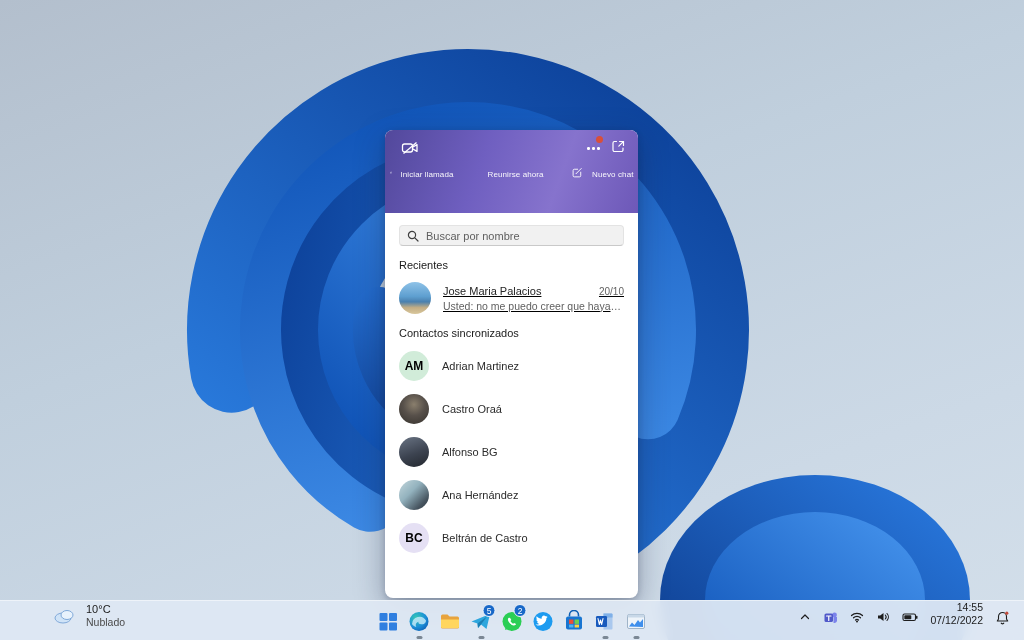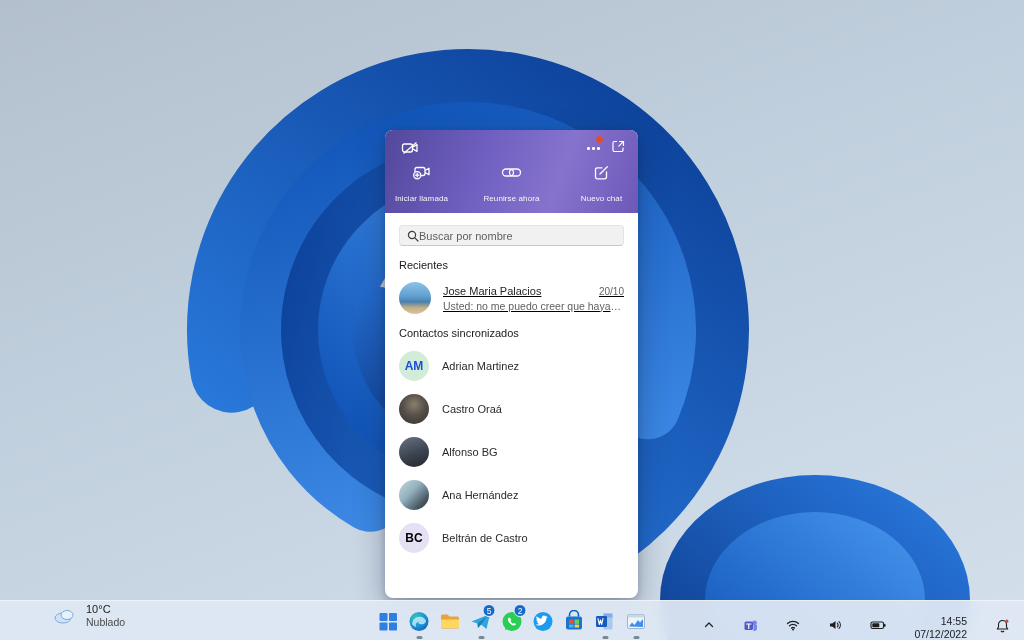--- a/index.html
+++ b/index.html
@@ -16,29 +16,29 @@
             box-shadow:0 10px 30px rgba(20,30,60,.35), 0 2px 6px rgba(20,30,60,.20); }
   .widget-header { position:relative; height:83px;
             background:linear-gradient(110deg,#52489b 0%,#6f5fc0 38%,#8673cd 68%,#6d58b8 100%); }
   .hdr-cam { position:absolute; left:16px; top:9px; width:18px; height:18px; }
   .hdr-right { position:absolute; right:12px; top:8px; display:flex; align-items:center; gap:10px; }
   .dots { position:relative; width:16px; height:16px; cursor:pointer; }
   .dots span { position:absolute; top:9px; width:2.6px; height:2.6px; border-radius:50%; background:#fff; }
   .dots span:nth-child(1){left:2px} .dots span:nth-child(2){left:7px} .dots span:nth-child(3){left:12px}
   .notif-dot { position:absolute; top:-2px; right:-2px; width:7px; height:7px; border-radius:50%; }
   .actions { position:absolute; left:0; right:0; top:32px; display:flex; justify-content:center; gap:26px; }
-  .action { display:flex; flex-direction:column; align-items:center; width:64px; cursor:pointer;gap:8px; }
+  .action { display:flex; flex-direction:row; align-items:center; width:64px; cursor:pointer;gap:8px; }
   .action svg { width:21px; height:21px; }
   .action .lbl { margin-top:3px; font-size:8px; color:rgba(255,255,255,.95); letter-spacing:.1px; white-space:nowrap; }
 
   .widget-body { position:relative; padding:12px 14px 0 14px; }
   .searchbox { display:flex; align-items:center; height:21px; background:#f1f1f1;
                border:1px solid #e3e3e3; border-bottom-color:#c9c9c9; border-radius:4px; padding:0 7px; }
   .searchbox input { border:none; outline:none; background:transparent; font-size:11px; color:#444;
-               width:180px; font-family:"Liberation Sans",sans-serif; }
+               margin-left:7px; width:180px; font-family:"Liberation Sans",sans-serif; }
   .searchbox input::placeholder { color:#5f5f5f; }
 
   .section-title { font-size:11px; font-weight:normal; color:#1a1a1a; margin:13px 0 0 0; }
 
   .recent-row { display:flex; align-items:center; margin-top:11px; cursor:pointer;text-decoration:underline; }
   .avatar { width:32px; height:32px; border-radius:50%; flex:0 0 auto;
             display:flex; align-items:center; justify-content:center;
             font-size:12px; font-weight:bold; }
   .recent-meta { flex:1; margin-left:12px; min-width:0; }
   .recent-top { display:flex; justify-content:space-between; align-items:baseline; }
@@ -65,21 +65,21 @@
                display:flex; align-items:center; }
   .tb-icon { position:relative; width:31px; height:40px; display:flex; align-items:center;
              justify-content:center; cursor:pointer; border-radius:4px; }
   .tb-icon svg { width:23px; height:23px; }
   .badge { position:absolute; top:3px; right:1px; min-width:13px; height:13px; border-radius:7px;
            background:#1868c8; border:1.5px solid #eef3f9; color:#fff; font-size:8.5px;
            display:flex; align-items:center; justify-content:center; padding:0 2px; }
   .run-dash { position:absolute; bottom:2px; left:50%; transform:translateX(-50%);
               width:6px; height:3px; border-radius:2px; background:#7a8794; }
 
-  .tray { position:absolute; right:0; top:0; height:40px; display:flex; align-items:flex-end; gap:20px;
+  .tray { position:absolute; right:0; top:0; height:40px; display:flex; align-items:flex-start; gap:4px;
           padding-right:10px; }
   .tray-btn { height:32px; display:flex; align-items:center; gap:5px; padding:0 4px;
               border-radius:4px; cursor:pointer; }
   .clock { text-align:right; font-size:10.5px; color:#1b1b1b; line-height:13px; padding:0 4px; cursor:pointer; }
 </style>
 </head>
 <body>
 
 <svg id="bloom" viewBox="0 0 1024 640">
   <defs>
@@ -176,21 +176,21 @@
           <span class="recent-time">20/10</span>
         </div>
         <div class="recent-preview">Usted: no me puedo creer que hayan meti...</div>
       </div>
     </div>
 
     <div class="section-title" style="">Contactos sincronizados</div>
 
     <div class="contact-list">
       <div class="contact-row">
-        <div class="avatar" style="background: rgb(209, 236, 217); color: #1d4ed8;">AM</div>
+        <div class="avatar" style="background: rgb(209, 236, 217); color: #000000;">AM</div>
         <span class="contact-name">Adrian Martinez</span>
       </div>
       <div class="contact-row">
         <div class="avatar" style="background: radial-gradient(circle at 50% 35%, rgb(138, 127, 109) 0%, rgb(87, 80, 74) 45%, rgb(53, 49, 44) 100%);"></div>
         <span class="contact-name">Castro Oraá</span>
       </div>
       <div class="contact-row">
         <div class="avatar" style="background: linear-gradient(160deg, rgb(106, 116, 132) 0%, rgb(60, 67, 80) 55%, rgb(35, 39, 46) 100%);"></div>
         <span class="contact-name">Alfonso BG</span>
       </div>

